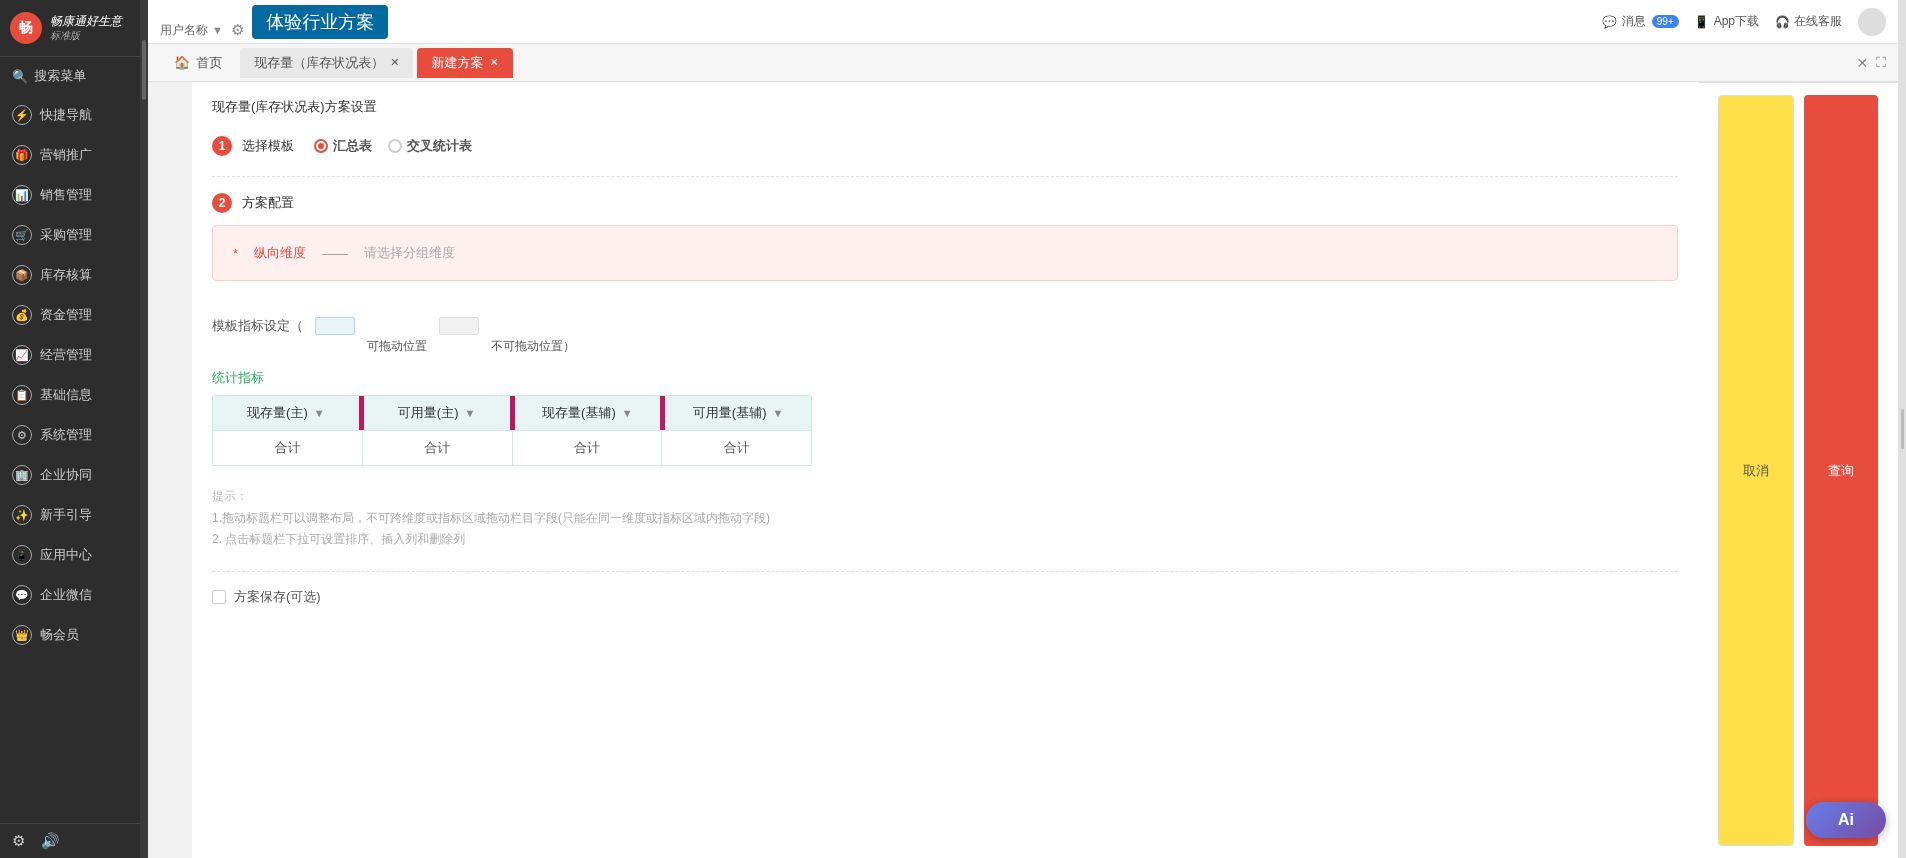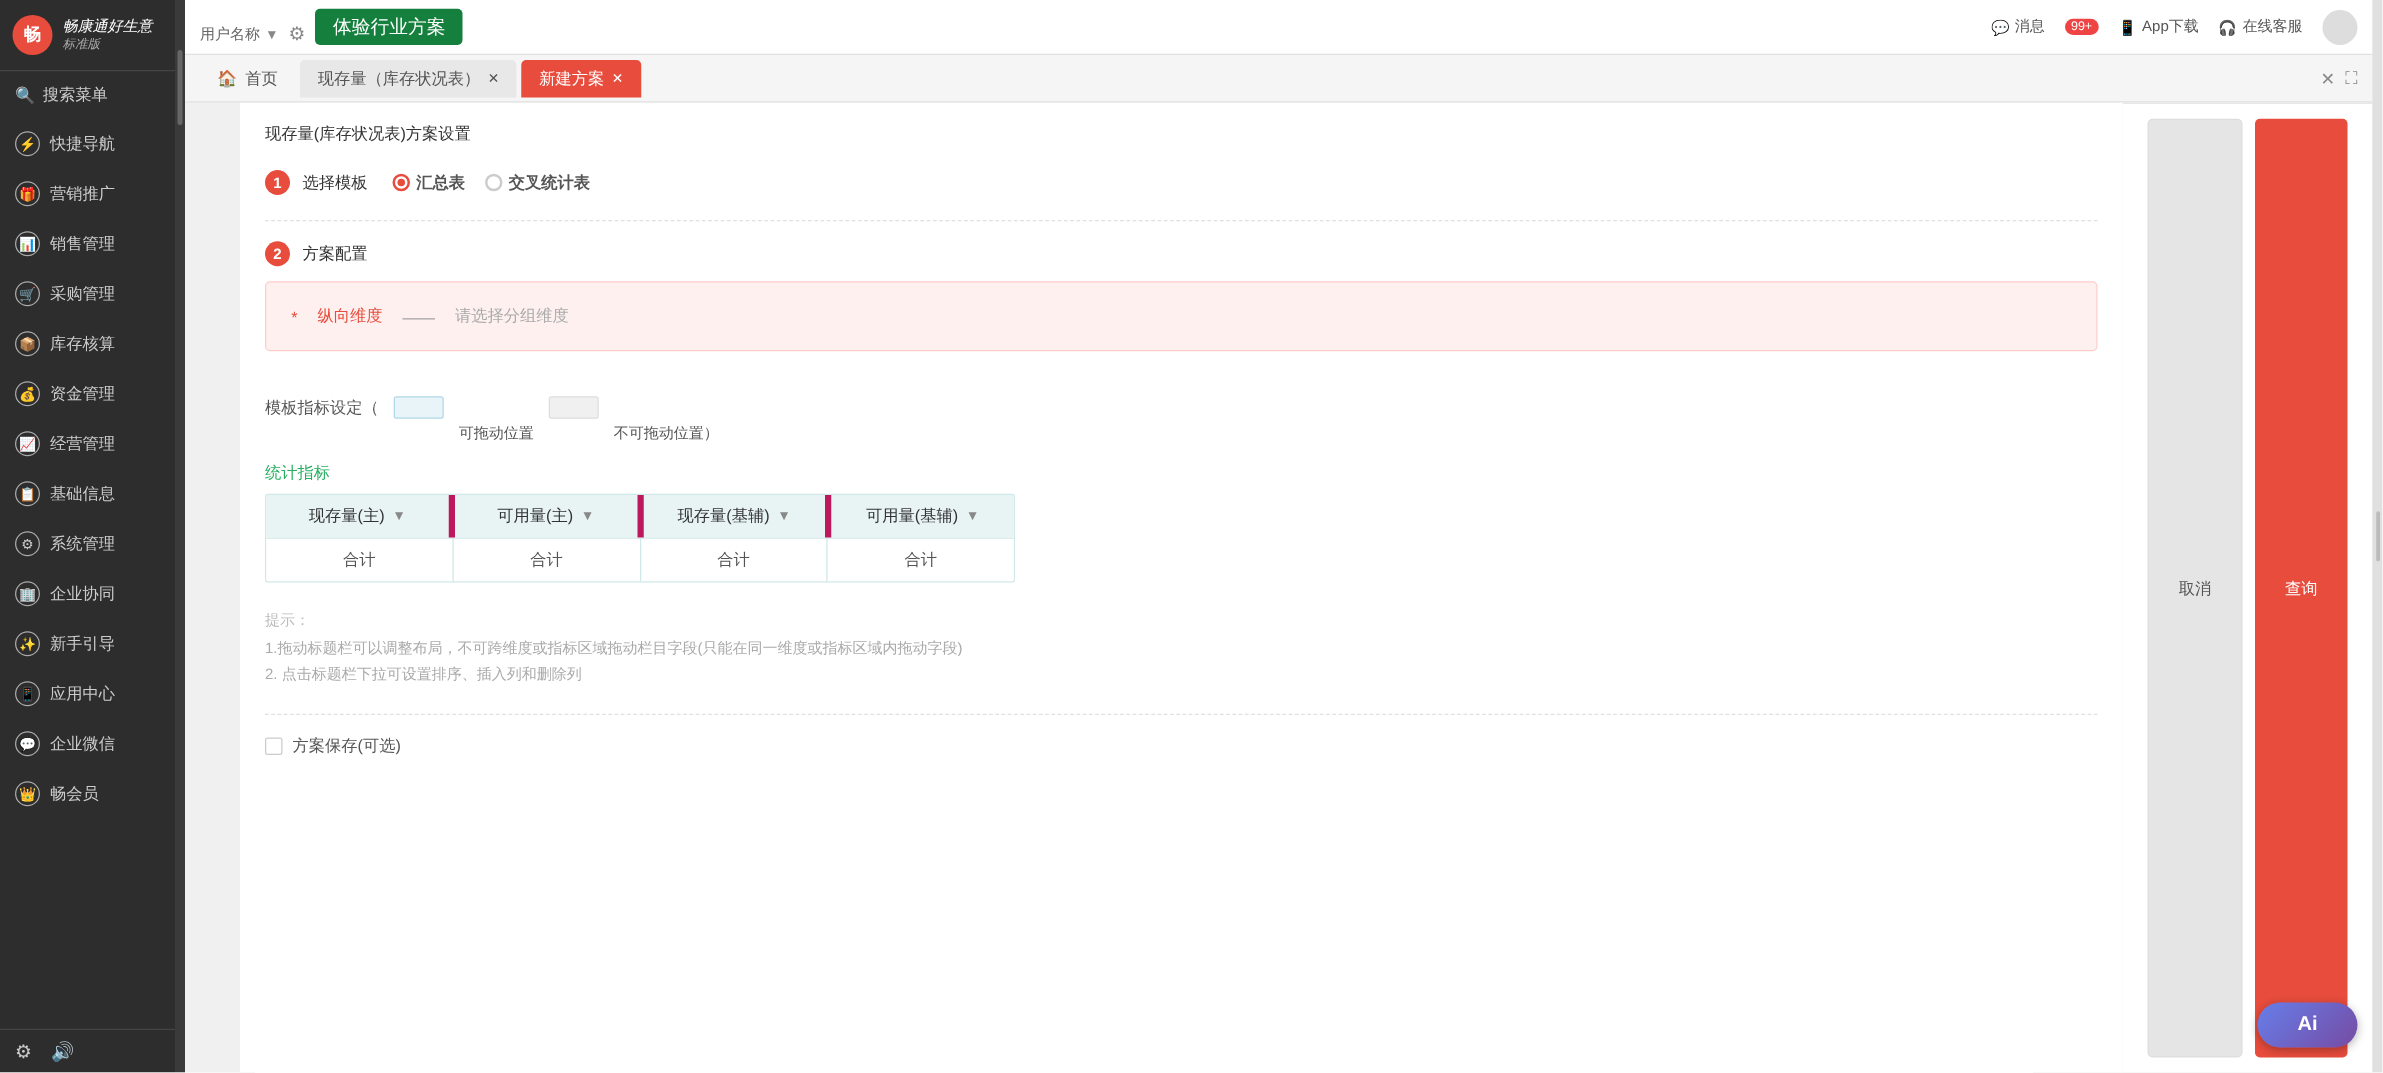--- a/index.html
+++ b/index.html
@@ -85,43 +85,43 @@
     .topbar-left {
       display: flex; align-items: flex-end; gap: 8px; flex: 1;
     }
     .topbar-user-area {
       display: flex; align-items: center; gap: 4px;
       color: #666; font-size: 12px;
     }
     .topbar-dropdown { color: #888; font-size: 11px; cursor: pointer; }
     .topbar-gear { color: #888; cursor: pointer; font-size: 15px; }
     .topbar-btn-primary {
-      background: #15803d;
+      background: #0369a1;
       color: white;
       border: none;
       border-radius: 4px;
       padding: 5px 14px;
-      font-size: 15px;
+      font-size: 18px;
       cursor: pointer;
     }
     .topbar-right {
       display: flex; align-items: center; gap: 16px;
       color: #666; font-size: 12px;
     }
     .topbar-right-item {
       display: flex; align-items: center; gap: 4px;
       cursor: pointer; color: #555;
     }
     .badge {
-      background: #ef4444;
+      background: #3b82f6;
       color: white;
       border-radius: 8px;
       padding: 1px 5px;
       font-size: 10px;
-      margin-left: 12px;
+      margin-left: 2px;
     }
     .topbar-avatar {
       width: 28px; height: 28px;
       background: #ddd;
       border-radius: 50%;
     }
 
     
     .tabbar {
       background: #f5f5f5;
@@ -305,21 +305,21 @@
     .footer-bar {
       background: white;
       border-top: 1px solid #e0e0e0;
       padding: 12px 20px;
       display: flex;
       justify-content: flex-end;
       gap: 10px;
     }
     .btn-cancel {
       border: 1px solid #ddd;
-      background: #e5e5e5;
+      background: #fde047;
       color: #555;
       padding: 7px 24px;
       border-radius: 4px;
       font-size: 13px;
       cursor: pointer;
     }
     .btn-query {
       background: #e74c3c;
       color: white;
       border: none;

